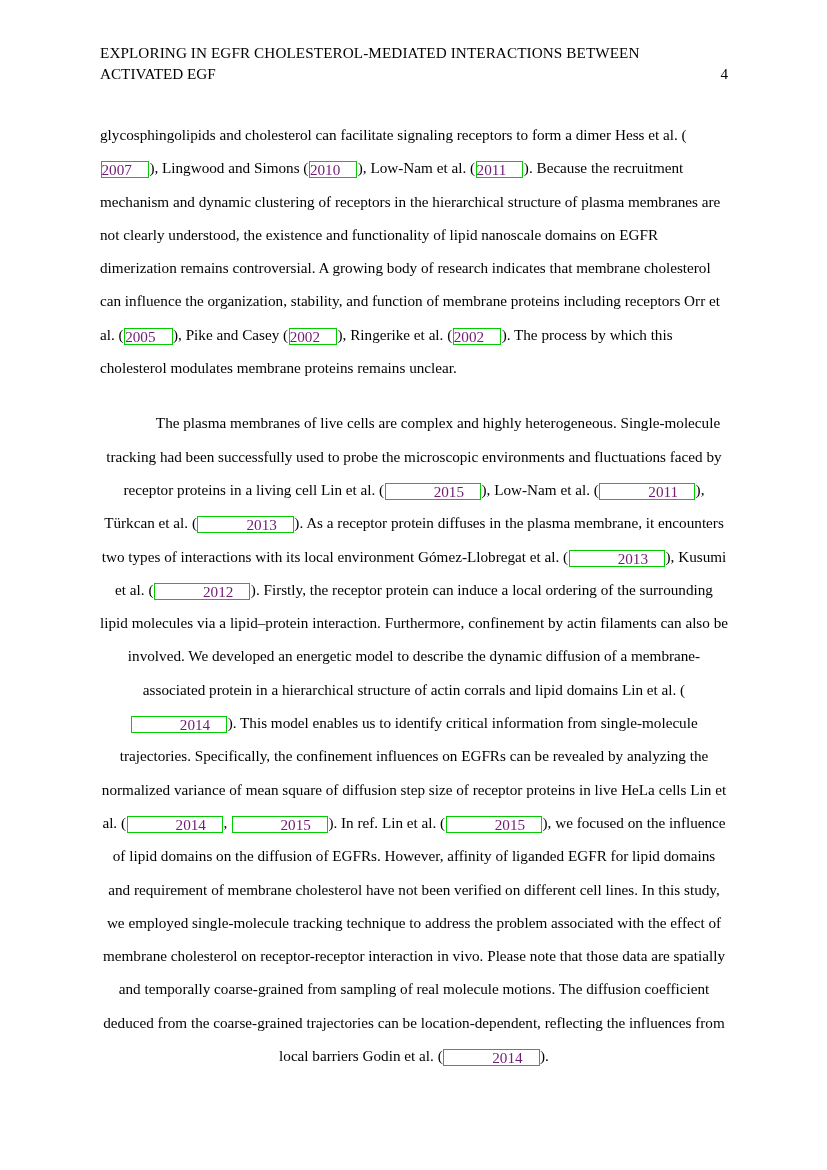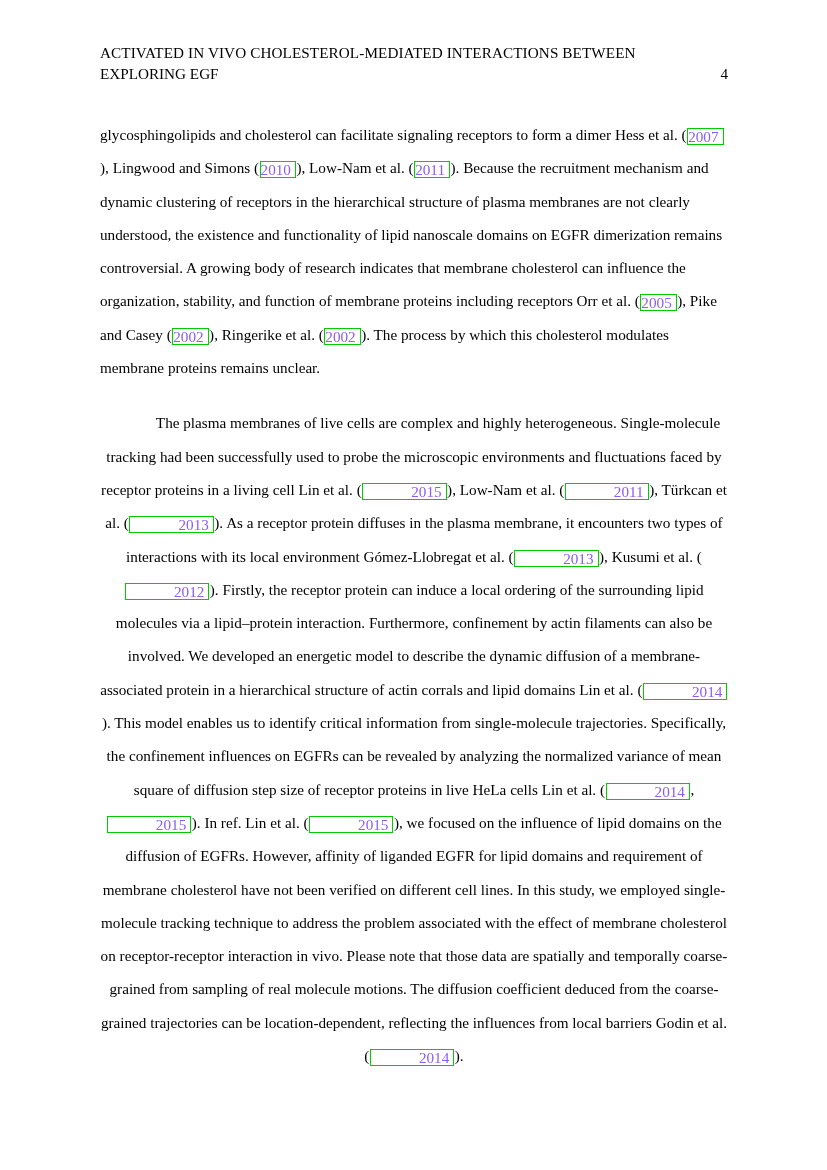--- a/index.html
+++ b/index.html
@@ -68,40 +68,40 @@
     margin-top: 22px;
     text-align: center;
   }
   p.para.indented {
     text-indent: 48px;
   }
 
   
   .cite {
     border: 1px solid #00cc00;
-    padding: 0 4px 0 0;
+    padding: 0 16px 0 0;
     margin: 0 0.5px;
     display: inline-block;
     line-height: 15px;
     position: relative;
     top: 2px;
-    color: #8b5cf6;
+    color: #701a75;
     text-decoration: none;
     box-sizing: content-box;
   }
 </style>
 </head>
 <body>
 
 <div class="page">
 
   <div class="running-head">
-    <span class="running-head-title">ACTIVATED IN VIVO CHOLESTEROL-MEDIATED INTERACTIONS BETWEEN</span>
+    <span class="running-head-title">EXPLORING IN EGFR CHOLESTEROL-MEDIATED INTERACTIONS BETWEEN</span>
     <span class="running-head-row">
-      <span>EXPLORING EGF</span>
+      <span>ACTIVATED EGF</span>
       <span class="page-number">4</span>
     </span>
   </div>
 
   <div class="doc-body" id="doc-body">
       <p class="para"><span>glycosphingolipids and cholesterol can facilitate signaling receptors to form a dimer Hess et al. (</span><span class="cite" style="border-color: rgb(0, 204, 0);">2007</span><span>), Lingwood and Simons (</span><span class="cite" style="border-color: rgb(0, 204, 0);">2010</span><span>), Low-Nam et al. (</span><span class="cite" style="border-color: rgb(0, 204, 0);">2011</span><span>). Because the recruitment mechanism and dynamic clustering of receptors in the hierarchical structure of plasma membranes are not clearly understood, the existence and functionality of lipid nanoscale domains on EGFR dimerization remains controversial. A growing body of research indicates that membrane cholesterol can influence the organization, stability, and function of membrane proteins including receptors Orr et al. (</span><span class="cite" style="border-color: rgb(0, 204, 0);">2005</span><span>), Pike and Casey (</span><span class="cite" style="border-color: rgb(0, 204, 0);">2002</span><span>), Ringerike et al. (</span><span class="cite" style="border-color: rgb(0, 204, 0);">2002</span><span>). The process by which this cholesterol modulates membrane proteins remains unclear.</span></p>
       <p class="para indented"><span>The plasma membranes of live cells are complex and highly heterogeneous. Single-molecule tracking had been successfully used to probe the microscopic environments and fluctuations faced by receptor proteins in a living cell Lin et al. (</span><span class="cite" style="border-color: rgb(0, 204, 0);">2015</span><span>), Low-Nam et al. (</span><span class="cite" style="border-color: rgb(0, 204, 0);">2011</span><span>), Türkcan et al. (</span><span class="cite" style="border-color: rgb(0, 204, 0);">2013</span><span>). As a receptor protein diffuses in the plasma membrane, it encounters two types of interactions with its local environment Gómez-Llobregat et al. (</span><span class="cite" style="border-color: rgb(0, 204, 0);">2013</span><span>), Kusumi et al. (</span><span class="cite" style="border-color: rgb(0, 204, 0);">2012</span><span>). Firstly, the receptor protein can induce a local ordering of the surrounding lipid molecules via a lipid–protein interaction. Furthermore, confinement by actin filaments can also be involved. We developed an energetic model to describe the dynamic diffusion of a membrane-associated protein in a hierarchical structure of actin corrals and lipid domains Lin et al. (</span><span class="cite" style="border-color: rgb(0, 204, 0);">2014</span><span>). This model enables us to identify critical information from single-molecule trajectories. Specifically, the confinement influences on EGFRs can be revealed by analyzing the normalized variance of mean square of diffusion step size of receptor proteins in live HeLa cells Lin et al. (</span><span class="cite" style="border-color: rgb(0, 204, 0);">2014</span><span>, </span><span class="cite" style="border-color: rgb(0, 204, 0);">2015</span><span>). In ref. Lin et al. (</span><span class="cite" style="border-color: rgb(0, 204, 0);">2015</span><span>), we focused on the influence of lipid domains on the diffusion of EGFRs. However, affinity of liganded EGFR for lipid domains and requirement of membrane cholesterol have not been verified on different cell lines. In this study, we employed single-molecule tracking technique to address the problem associated with the effect of membrane cholesterol on receptor-receptor interaction in vivo. Please note that those data are spatially and temporally coarse-grained from sampling of real molecule motions. The diffusion coefficient deduced from the coarse-grained trajectories can be location-dependent, reflecting the influences from local barriers Godin et al. (</span><span class="cite" style="border-color: rgb(0, 204, 0);">2014</span><span>).</span></p>
     </div>
 
 </div>

